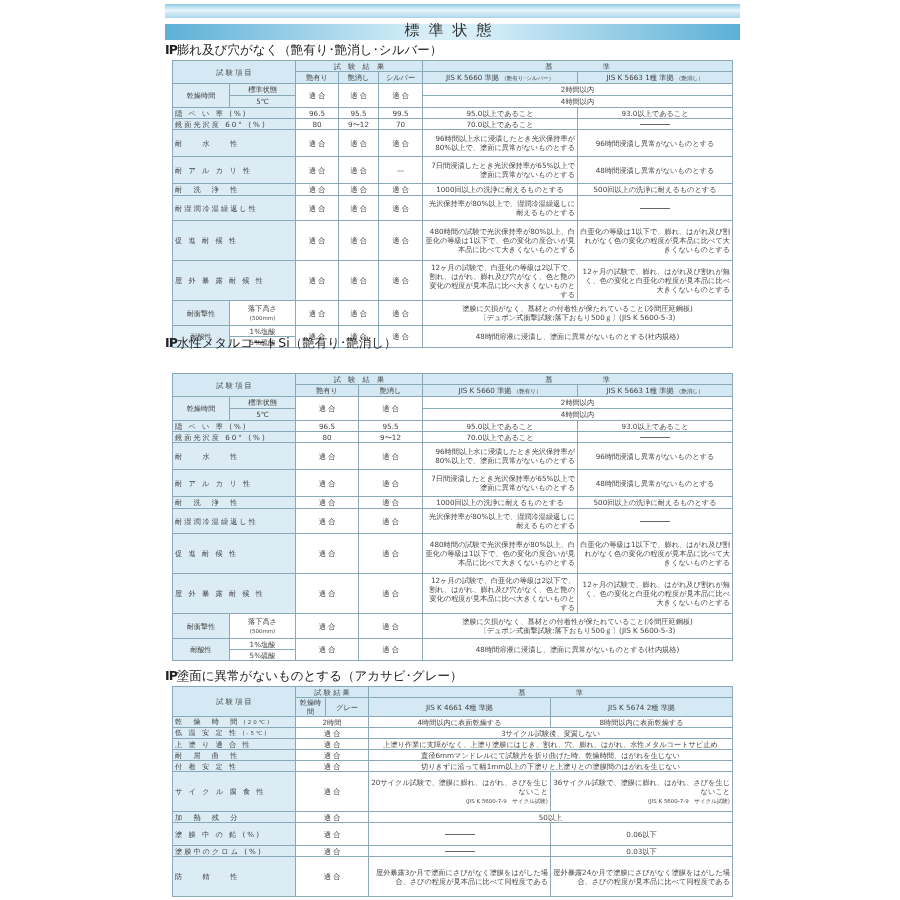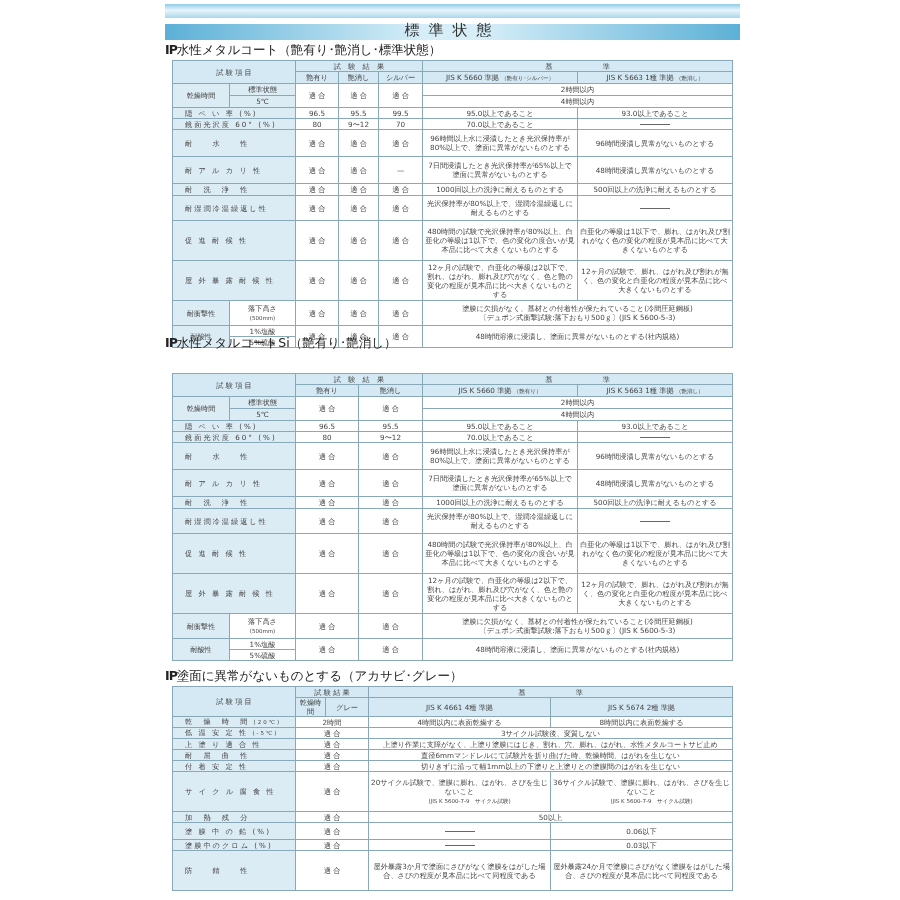--- a/index.html
+++ b/index.html
@@ -12,37 +12,37 @@
     background:linear-gradient(90deg,#5cb0d6 0%,#d6eef8 45%,#d6eef8 55%,#5cb0d6 100%); }
   .title { position:absolute; left:0; top:21px; width:575px; text-align:center;
     font-size:15px; letter-spacing:9px; color:#333; }
   .section-title { position:absolute; left:0; font-size:12.5px; color:#222; white-space:nowrap; }
   .section-title .mark { font-weight:bold; letter-spacing:-1px; font-family:"DejaVu Sans", sans-serif; }
   table { position:absolute; left:7px; border-collapse:collapse; table-layout:fixed;
     font-size:7.2px; color:#444; }
   td, th { border:1px solid #8aa9b8; padding:0 2px; text-align:center; vertical-align:middle;
     font-weight:normal; line-height:9px; overflow:hidden; }
   th { background:#d4e9f4; }
-  td.lab { background:#dcecf5; letter-spacing:2px; text-align:left; padding-left:12px; }
+  td.lab { background:#dcecf5; letter-spacing:2px; text-align:left; padding-left:2px; }
   td.lab.c { text-align:center; letter-spacing:0; padding-left:2px; }
   td.sub { background:#ffffff; }
-  td.l { text-align:center; }
+  td.l { text-align:right; }
   .sm { font-size:5.5px; }
   .dash { display:inline-block; width:30px; border-top:1px solid #666; vertical-align:middle; }
 </style>
 </head>
 <body>
 
 <div class="page">
   <div class="topband"></div>
   <div class="titleband"></div>
   <div class="title">標準状態</div>
 
   <div class="section-title" style="top:42px;">
-    <span class="mark">IP</span><span>水性メタルコート（艶有り･艶消し･標準状態）</span>
+    <span class="mark">IP</span><span>膨れ及び穴がなく（艶有り･艶消し･シルバー）</span>
   </div>
   <table style="top:60px; width:560px;">
     <colgroup>
         <col style="width:57px">
         <col style="width:66px">
         <col style="width:43px">
         <col style="width:40px">
         <col style="width:44px">
         <col style="width:155px">
         <col style="width:155px">
@@ -322,21 +322,21 @@
       <td class="lab">サ イ ク ル 腐 食 性</td>
       <td colspan="2">適 合</td>
       <td class="l"><span>20サイクル試験で、塗膜に膨れ、はがれ、さびを生じないこと</span><br><span class="sm" style="padding-left:20px">(JIS K 5600-7-9　サイクル試験)</span></td>
       <td class="l"><span>36サイクル試験で、塗膜に膨れ、はがれ、さびを生じないこと</span><br><span class="sm" style="padding-left:20px">(JIS K 5600-7-9　サイクル試験)</span></td>
     </tr>
     <tr style="height:11px">
       <td class="lab">加　熱　残　分</td>
       <td colspan="2">適 合</td>
       <td colspan="2">50以上</td>
     </tr>
-    <tr style="height:17px">
+    <tr style="height:23px">
       <td class="lab">塗 膜 中 の 鉛 (%)</td>
       <td colspan="2">適 合</td>
       <td><span class="dash"></span></td>
       <td>0.06以下</td>
     </tr>
     <tr style="height:11px">
       <td class="lab">塗膜中のクロム (%)</td>
       <td colspan="2">適 合</td>
       <td><span class="dash"></span></td>
       <td>0.03以下</td>

